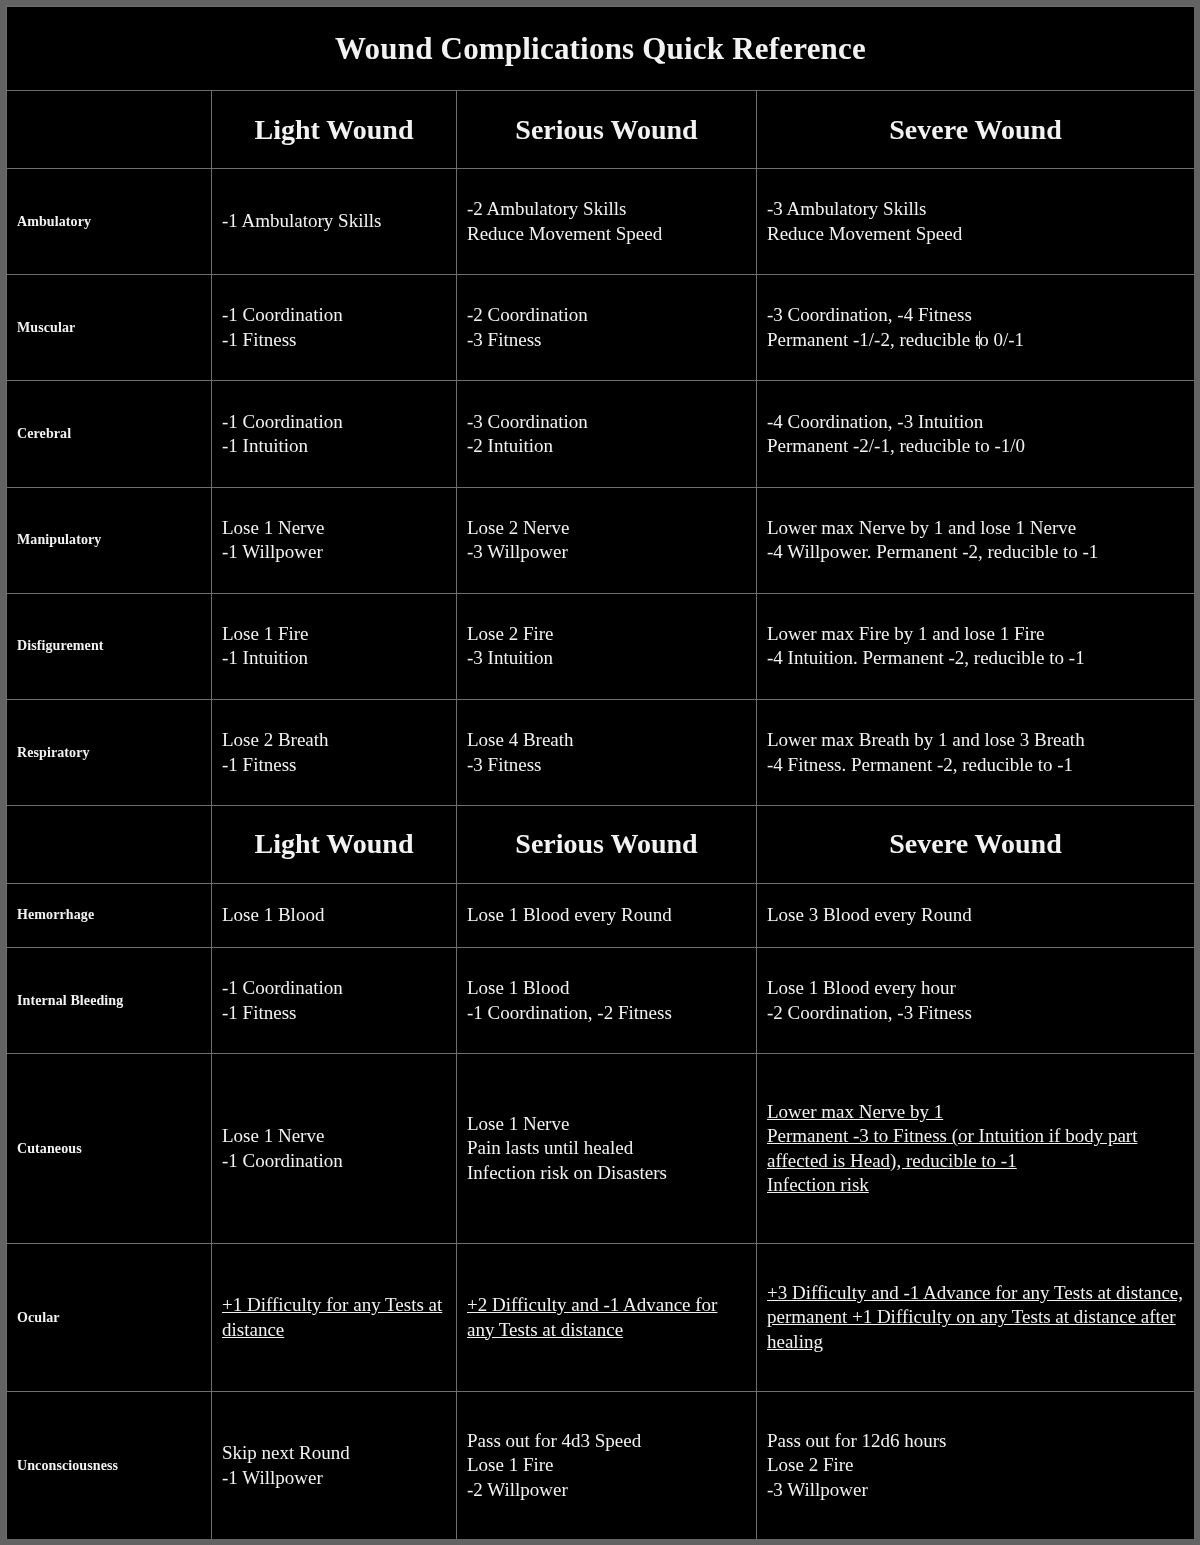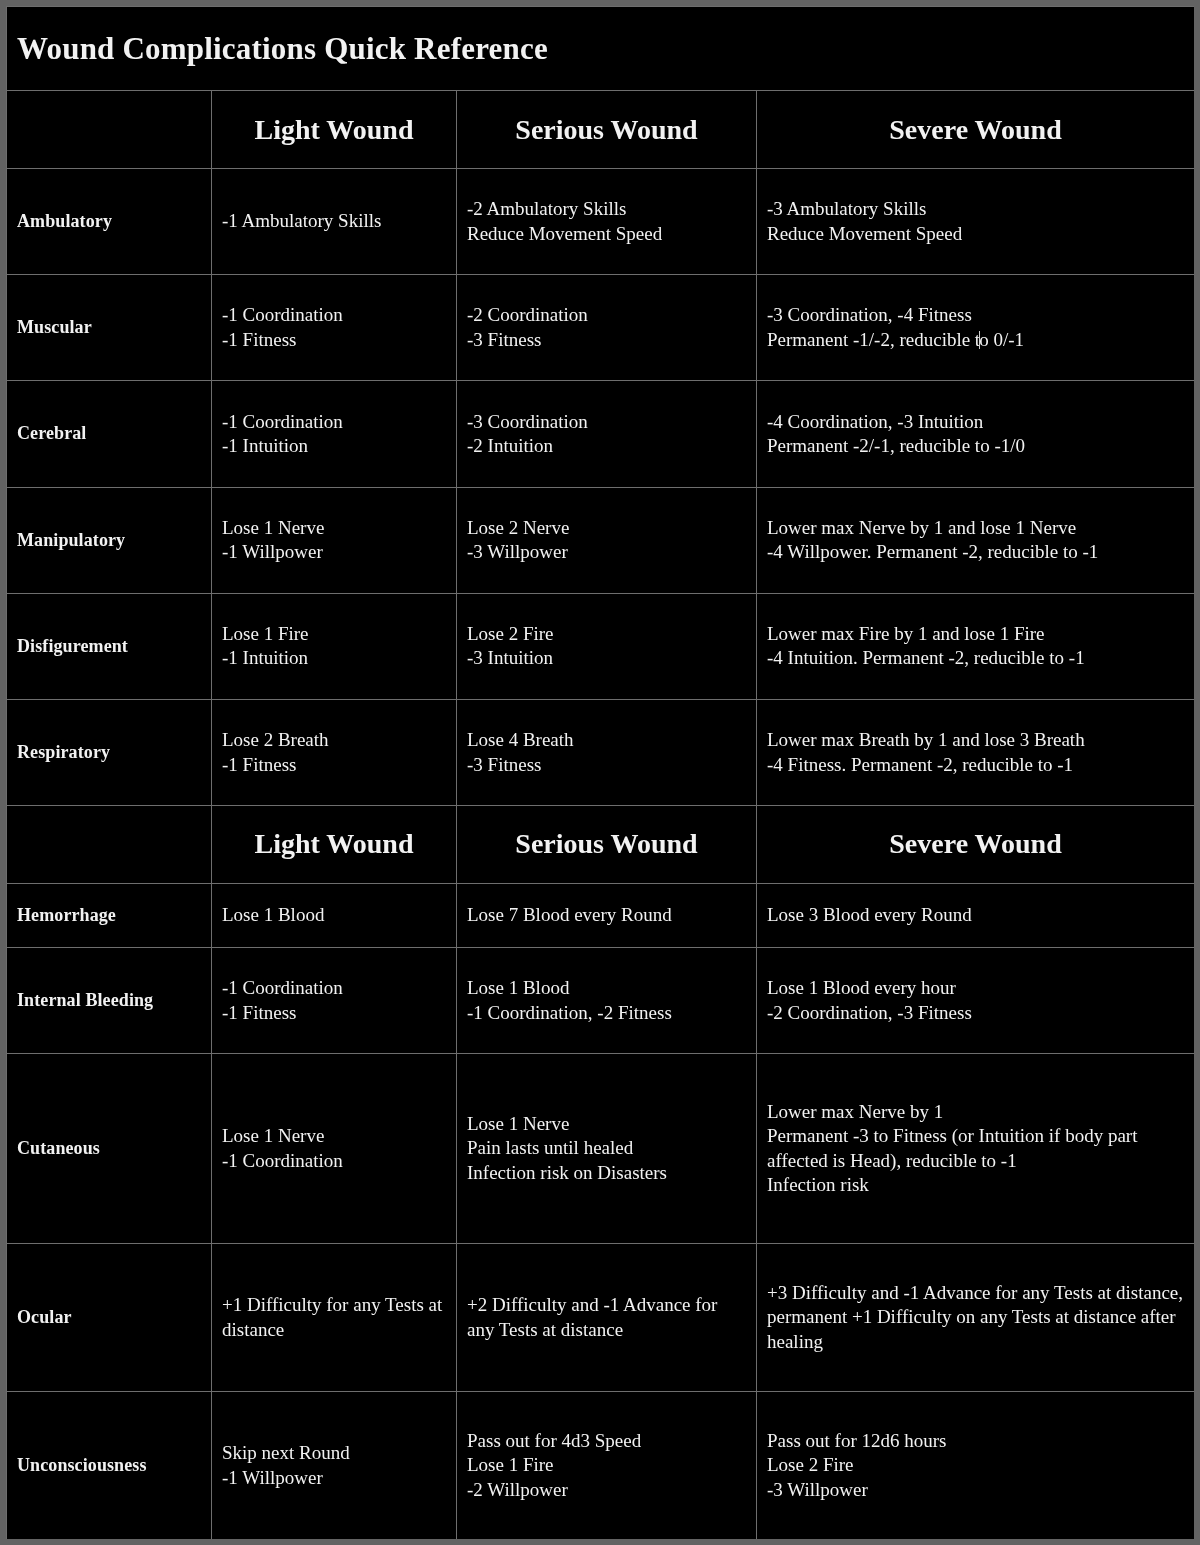--- a/index.html
+++ b/index.html
@@ -36,48 +36,49 @@
     vertical-align: middle;
     padding: 6px 10px;
     box-sizing: border-box;
   }
   col.c-label { width: 205px; }
   col.c-light { width: 245px; }
   col.c-serious { width: 300px; }
   col.c-severe { width: 438px; }
 
   td.title-cell {
+    text-align: center;
     font-size: 31px;
     font-weight: bold;
     letter-spacing: 0.2px;
     padding: 8px 4px 10px 4px;
     border-left: none;
     border-top: none;
     border-right: none;
   }
   td.col-header {
     text-align: center;
     font-size: 28px;
     font-weight: bold;
   }
   td.blank-corner { border-left: none; }
   td.row-label {
-    font-size: 18px;
+    font-size: 14px;
     font-weight: bold;
     letter-spacing: 0.1px;
     padding-left: 12px;
     border-left: none;
   }
   td.cell {
     font-size: 19px;
     line-height: 1.28;
     font-weight: normal;
   }
   td.cell .line { display: block; white-space: nowrap; }
-  td.cell .wrap  { display: block; white-space: normal; }
+  td.cell .wrap  { display: block; white-space: normal; text-decoration: underline; }
   td.last-col { border-right: none; }
   tr.bottom-row td { border-bottom: none; }
 
   .caret {
     display: inline-block;
     width: 0;
     border-left: 1.5px solid #cfcfcf;
     height: 0.95em;
     vertical-align: -0.15em;
     margin: 0 -1px;
@@ -198,21 +199,21 @@
           <td class="col-header">Light Wound</td>
           <td class="col-header">Serious Wound</td>
           <td class="col-header last-col">Severe Wound</td>
         </tr>
         <tr>
           <td class="row-label">Hemorrhage</td>
           <td class="cell">
             <span class="line">Lose 1 Blood</span>
           </td>
           <td class="cell">
-            <span class="line">Lose 7 Blood every Round</span>
+            <span class="line">Lose 1 Blood every Round</span>
           </td>
           <td class="cell last-col">
             <span class="line">Lose 3 Blood every Round</span>
           </td>
         </tr>
         <tr>
           <td class="row-label">Internal Bleeding</td>
           <td class="cell">
             <span class="line">-1 Coordination</span>
             <span class="line">-1 Fitness</span>

